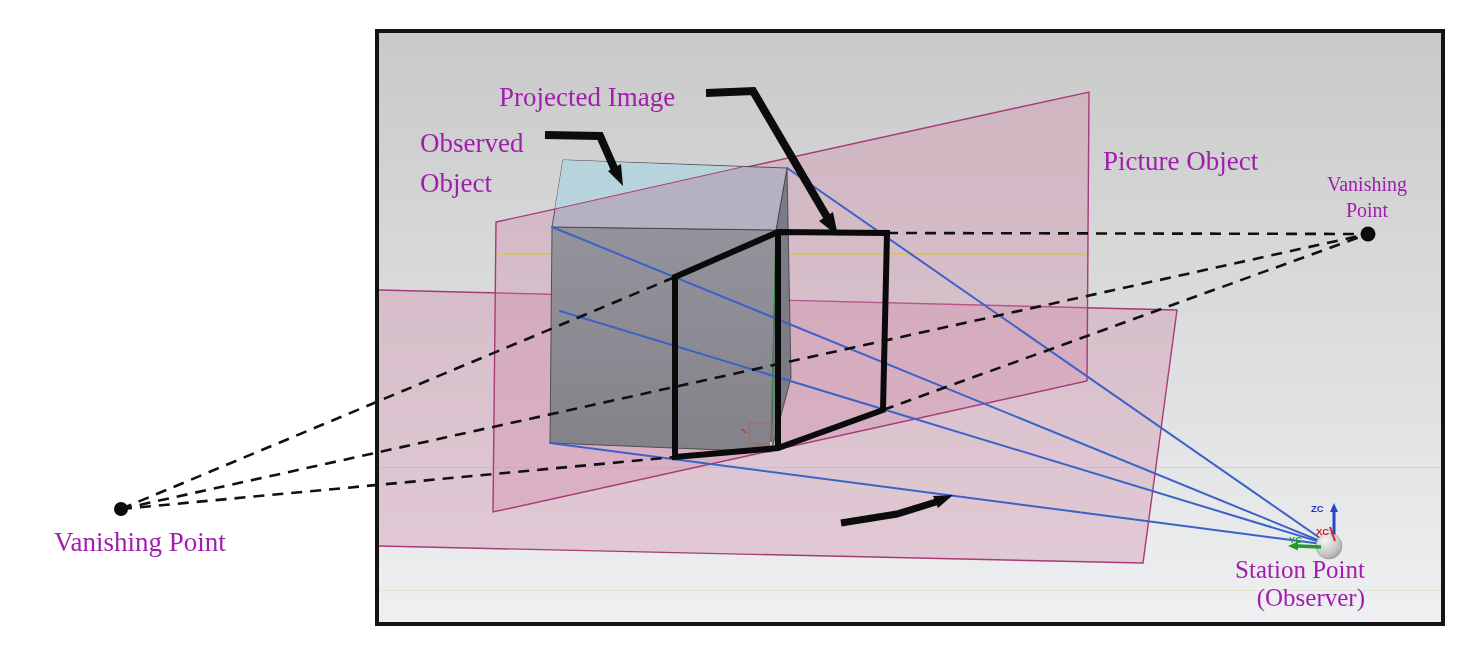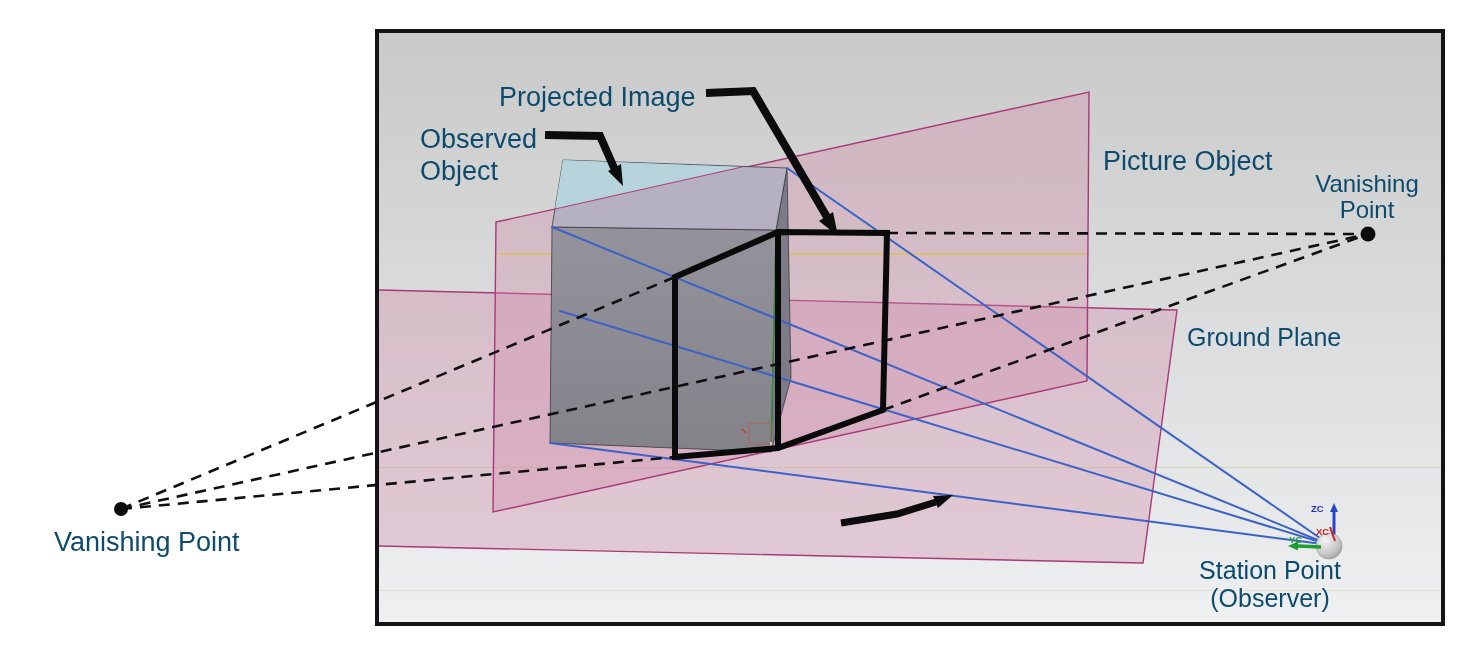--- a/index.html
+++ b/index.html
@@ -1,20 +1,20 @@
 <!DOCTYPE html>
 <html><head>
 <meta charset="utf-8">
 <style>
   html,body{margin:0;padding:0;background:#ffffff;}
   #stage{position:relative;width:1478px;height:661px;background:#ffffff;overflow:hidden;
          font-family:"Liberation Sans",sans-serif;}
   #drawing{position:absolute;left:0;top:0;}
-  .lbl{position:absolute;font-size:27px;line-height:32px;color:#0c4a6e;
-       white-space:pre-line;font-family:Liberation Sans, sans-serif;}
+  .lbl{position:absolute;font-size:27px;line-height:32px;color:#a21caf;
+       white-space:pre-line;font-family:Liberation Serif, serif;}
   .lbl.center{text-align:center;}
 </style>
 </head>
 <body>
 
 <div id="stage">
 
   <svg id="drawing" width="1478" height="661" viewBox="0 0 1478 661">
     <defs>
       <linearGradient id="boxBg" x1="0" y1="0" x2="0" y2="1">
@@ -99,28 +99,27 @@
       <polygon points="838,236 833,212 819,221" fill="#0c0c0c" stroke="none"></polygon>
       <path d="M545,135 L600,136 L615,170" stroke-width="8"></path>
       <polygon points="623,186 621,164 608,171" fill="#0c0c0c" stroke="none"></polygon>
       <path d="M841,523 L897,514 L936,502" stroke-width="7"></path>
       <polygon points="953,495 938,508 933,496" fill="#0c0c0c" stroke="none"></polygon>
     </g>
   </svg>
 
   <div class="lbl" style="left:499px;top:81px;">Projected Image</div>
 
-  <div class="lbl" style="left:420px;top:123px;line-height:32px;">Observed
+  <div class="lbl" style="left:420px;top:123px;line-height:40px;">Observed
 Object</div>
 
   <div class="lbl" style="left:1103px;top:145px;">Picture Object</div>
 
-  <div class="lbl center" style="left:1294px;top:171px;width:146px;font-size:24px;line-height:26px;">Vanishing
+  <div class="lbl center" style="left:1294px;top:171px;width:146px;font-size:20px;line-height:26px;">Vanishing
 Point</div>
 
-  <div class="lbl" style="left:1187px;top:321px;font-size:25px;">Ground Plane</div>
 
 
   <div class="lbl" style="left:54px;top:526px;">Vanishing Point</div>
 
-  <div class="lbl center" style="left:1175px;top:556px;width:190px;font-size:25px;line-height:28px;">Station Point
+  <div class="lbl center" style="left:1175px;top:556px;width:190px;font-size:25px;line-height:28px;text-align:right;">Station Point
 (Observer)</div>
 </div>
 
 </body></html>

